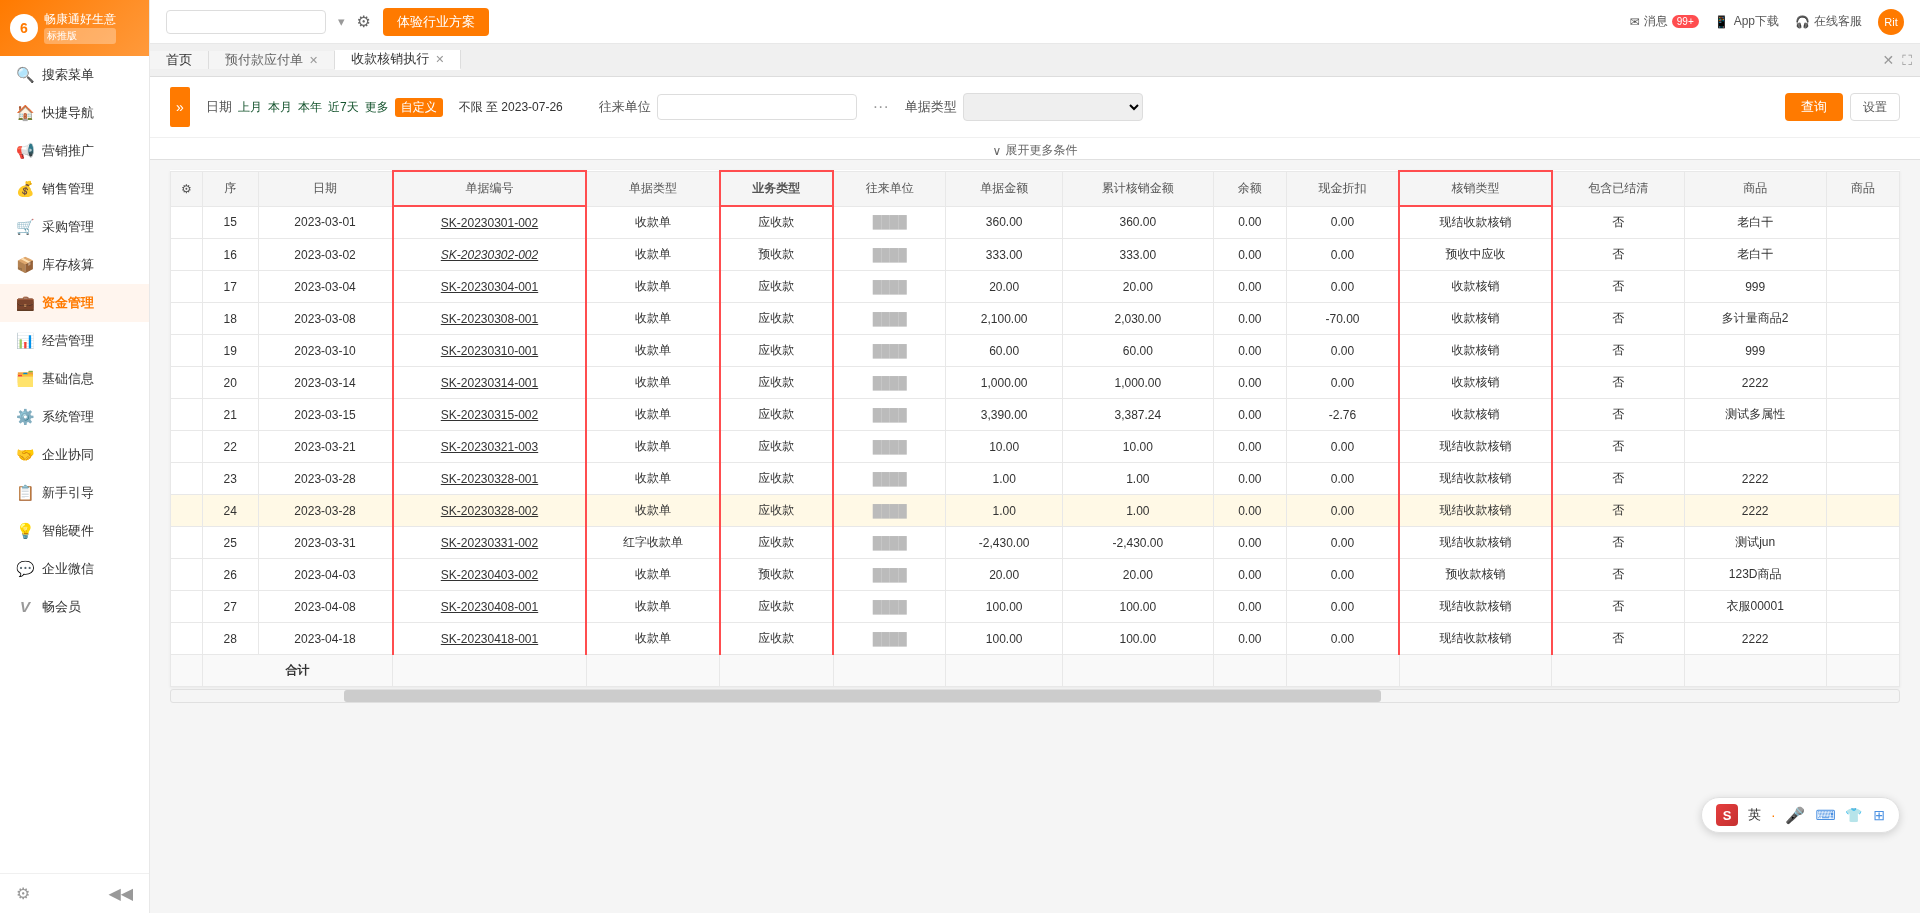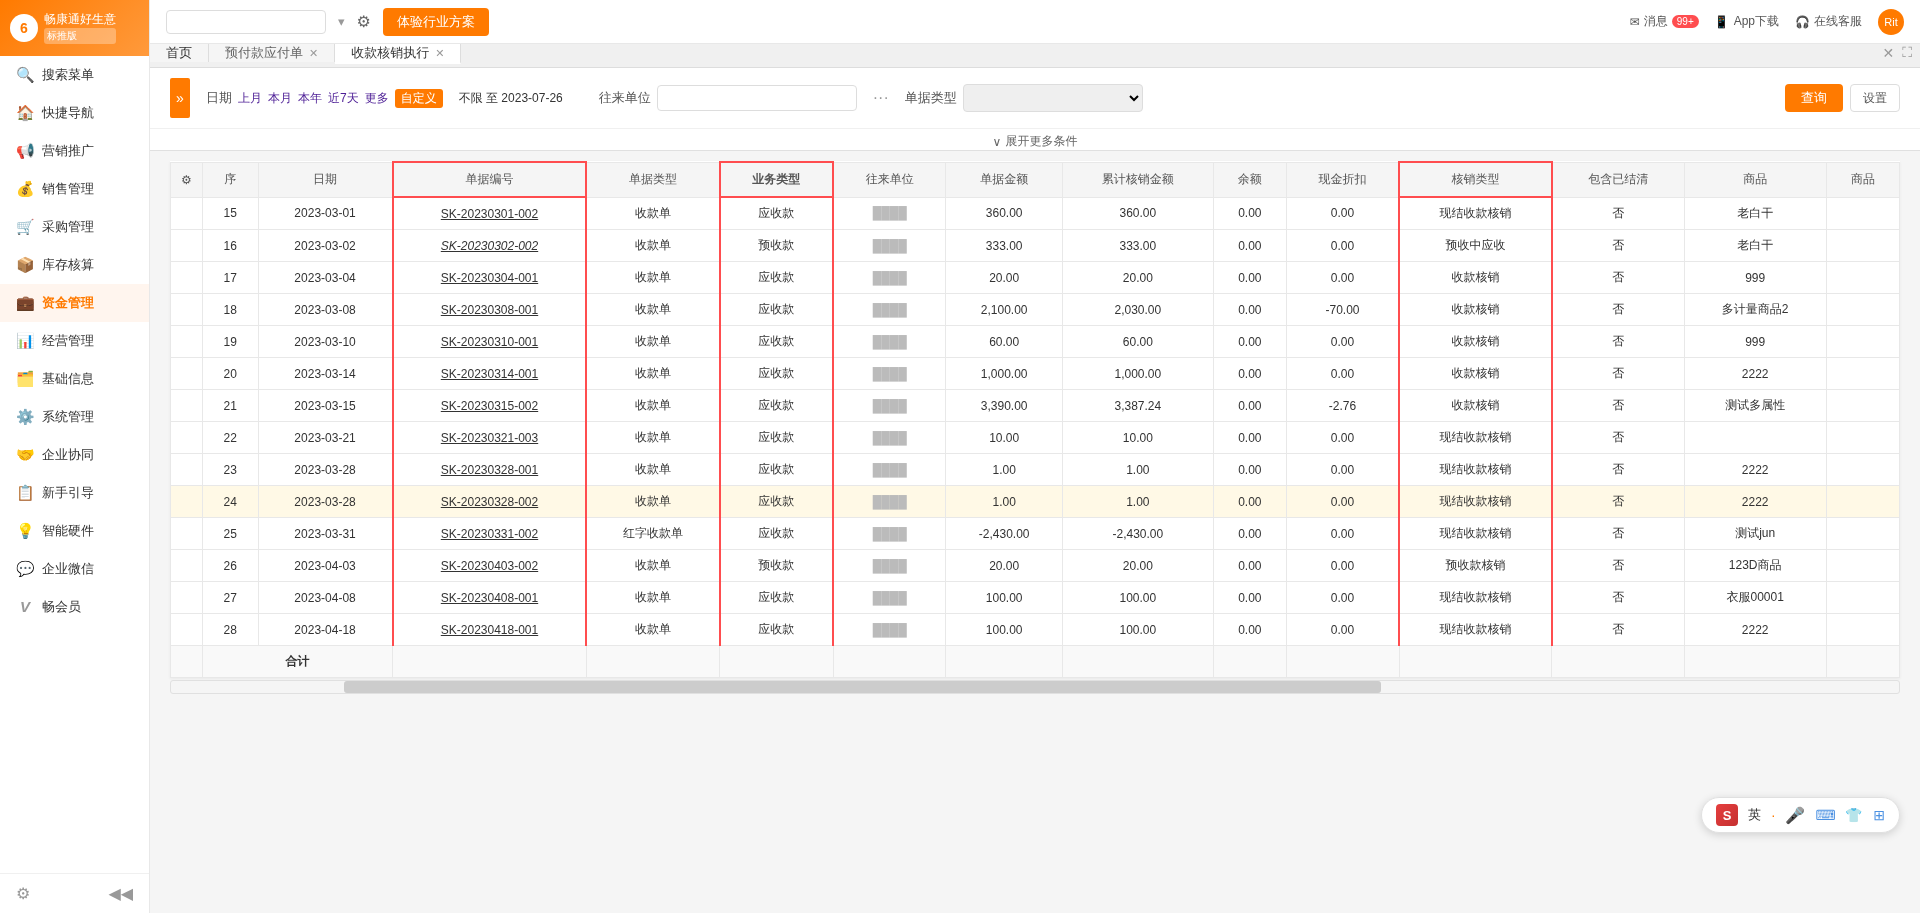--- a/index.html
+++ b/index.html
@@ -22,42 +22,42 @@
     
     .topbar { height: 44px; background: #fff; border-bottom: 1px solid #e8e8e8; display: flex; align-items: center; padding: 0 16px; gap: 12px; }
     .topbar-input { border: 1px solid #ddd; border-radius: 4px; padding: 4px 10px; font-size: 12px; width: 160px; color: #666; }
     .topbar-btn-orange { background: #ff7a00; color: #fff; border: none; border-radius: 4px; padding: 5px 14px; cursor: pointer; font-size: 13px; }
     .topbar-right { display: flex; align-items: center; gap: 16px; margin-left: auto; }
     .topbar-right-item { display: flex; align-items: center; gap: 4px; cursor: pointer; color: #555; font-size: 12px; }
     .badge { background: #ff4d4f; color: #fff; border-radius: 10px; font-size: 10px; padding: 1px 5px; }
     .user-avatar { width: 26px; height: 26px; background: #ff7a00; border-radius: 50%; color: #fff; display: flex; align-items: center; justify-content: center; font-size: 11px; }
 
     
-    .tabbar { height: 24px; background: #f0f0f0; border-bottom: 1px solid #ddd; display: flex; align-items: flex-start; }
+    .tabbar { height: 33px; background: #f0f0f0; border-bottom: 1px solid #ddd; display: flex; align-items: center; }
     .tab { display: flex; align-items: center; padding: 0 16px; gap: 6px; cursor: pointer; font-size: 13px; color: #666; border-right: 1px solid #ddd; background: #f5f5f5; }
     .tab.active { background: #fff; color: #333; border-bottom: 2px solid #fff; }
     .tab-close { color: #999; font-size: 11px; cursor: pointer; }
     .tab-home { color: #333; font-weight: normal; }
     .tabbar-right { margin-left: auto; display: flex; align-items: center; padding: 0 8px; gap: 8px; }
 
     
     .page-header { background: #fff; padding: 12px 20px 0; border-bottom: 1px solid #e8e8e8; }
     .page-title-row { display: flex; align-items: center; justify-content: space-between; margin-bottom: 8px; }
     .page-title { font-size: 18px; font-weight: bold; color: #333; }
     .page-actions { display: flex; gap: 8px; }
     .btn-outline { border: 1px solid #ddd; background: #fff; border-radius: 4px; padding: 4px 12px; cursor: pointer; font-size: 12px; color: #555; display: flex; align-items: center; gap: 4px; }
     .btn-orange { background: #ff7a00; color: #fff; border: none; border-radius: 4px; padding: 5px 16px; cursor: pointer; font-size: 13px; }
 
     
     .filter-bar { background: #fff; padding: 10px 20px; display: flex; align-items: center; gap: 16px; flex-wrap: wrap; border-bottom: 1px solid #f0f0f0; }
     .filter-expand-btn { background: #ff7a00; color: #fff; border: none; border-radius: 2px; width: 20px; height: 40px; cursor: pointer; font-size: 14px; display: flex; align-items: center; justify-content: center; }
     .filter-group { display: flex; align-items: center; gap: 6px; }
     .filter-label { color: #555; font-size: 13px; }
     .filter-date-links { display: flex; align-items: center; gap: 6px; }
-    .filter-date-link { color: #4c1d95; cursor: pointer; font-size: 12px; }
+    .filter-date-link { color: #14532d; cursor: pointer; font-size: 12px; }
     .filter-date-custom { background: #ff7a00; color: #fff; border-radius: 3px; padding: 1px 6px; font-size: 12px; cursor: pointer; }
     .filter-date-range { color: #333; font-size: 12px; }
     .filter-input { border: 1px solid #ddd; border-radius: 4px; padding: 5px 10px; width: 200px; font-size: 12px; }
     .filter-select { border: 1px solid #ddd; border-radius: 4px; padding: 5px 10px; width: 180px; font-size: 12px; }
     .filter-dots { color: #999; font-size: 16px; }
     .expand-more { display: flex; align-items: center; gap: 4px; color: #666; font-size: 12px; cursor: pointer; width: 100%; justify-content: center; margin-top: 4px; }
 
     
     .table-area { flex: 1; overflow: auto; padding: 0 20px 10px; background: #f5f5f5; }
     .data-table { width: 100%; border-collapse: collapse; background: #fff; margin-top: 10px; box-shadow: 0 1px 3px rgba(0,0,0,0.05); }

